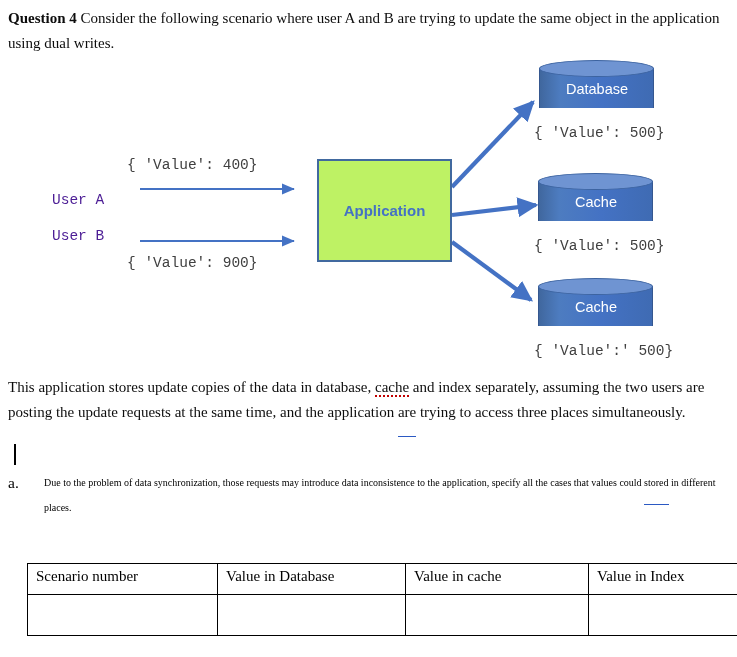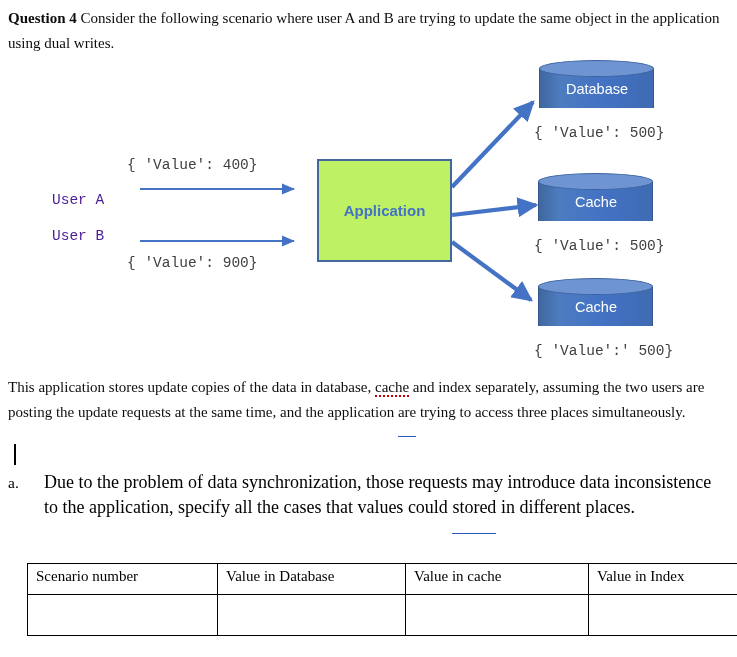--- a/index.html
+++ b/index.html
@@ -69,21 +69,21 @@
     align-items: flex-start;
   }
   #list-item-a .marker {
     width: 36px;
     flex: 0 0 36px;
     font-size: 15.5px;
     line-height: 25px;
   }
   #list-item-a .body {
     flex: 1 1 auto;
-    font-size: 18px;
+    font-size: 10px;
     line-height: 25px;
   }
 
   
   #diagram {
     position: absolute;
     left: 0;
     top: 42px;
     width: 737px;
     height: 330px;

